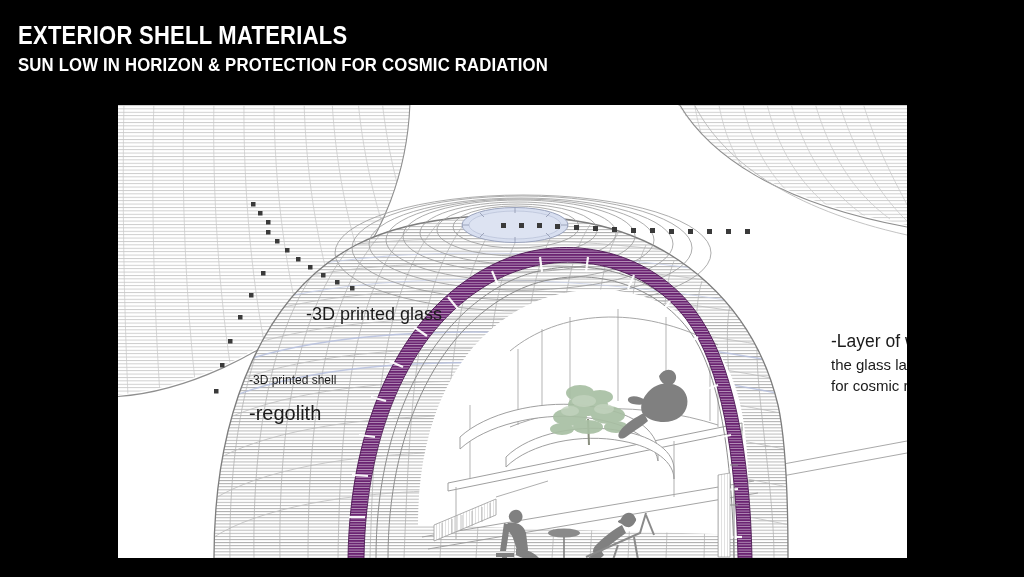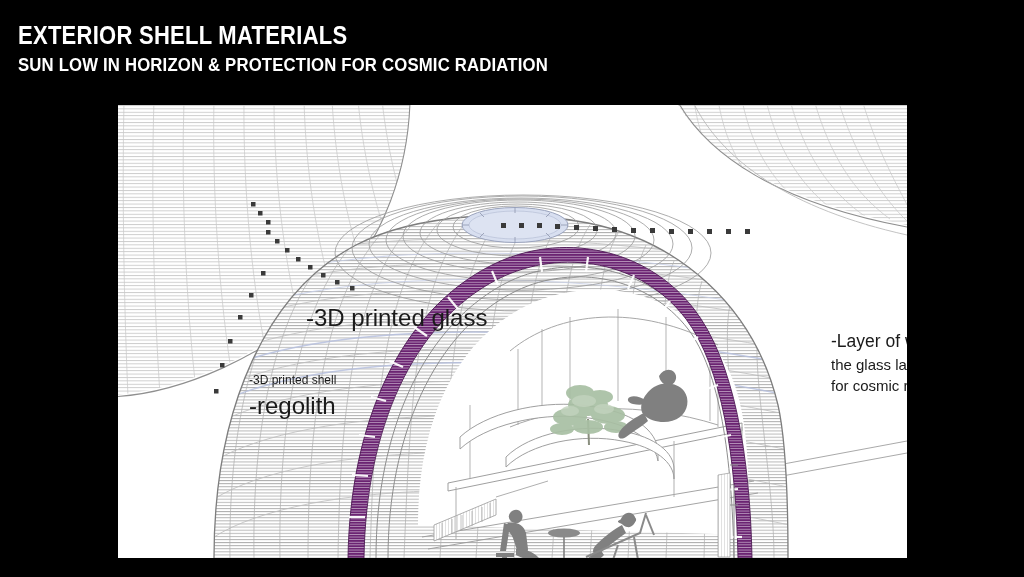--- a/index.html
+++ b/index.html
@@ -75,31 +75,31 @@
   .anno {
     position: absolute;
     color: #1a1a1a;
     font-family: "Liberation Sans", sans-serif;
     line-height: 1.28;
     white-space: pre;
   }
   .anno-glass {
     left: 188px;
     top: 198px;
-    font-size: 24px;
+    font-size: 18px;
   }
   .anno-shell {
     left: 131px;
     top: 268px;
     font-size: 12px;
   }
   .anno-regolith {
     left: 131px;
-    top: 286px;
-    font-size: 24px;
+    top: 296px;
+    font-size: 20px;
   }
   .anno-water {
     left: 713px;
     top: 224px;
     width: 196px;
     font-size: 15px;
     line-height: 1.42;
     white-space: normal;
   }
   .anno-water .lead {

